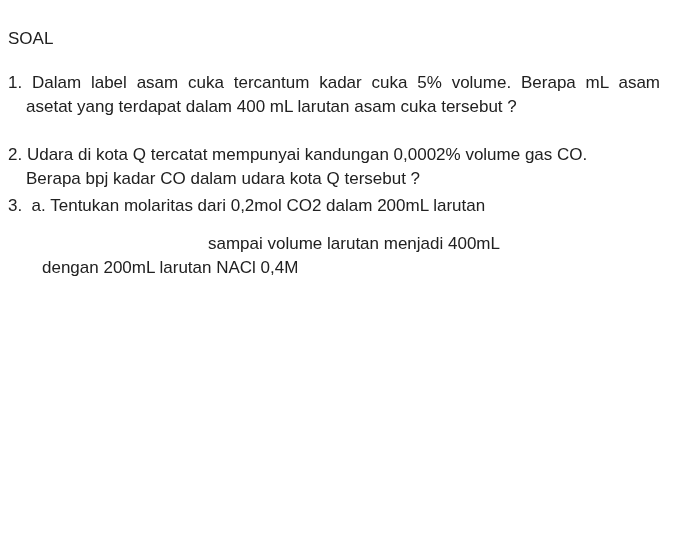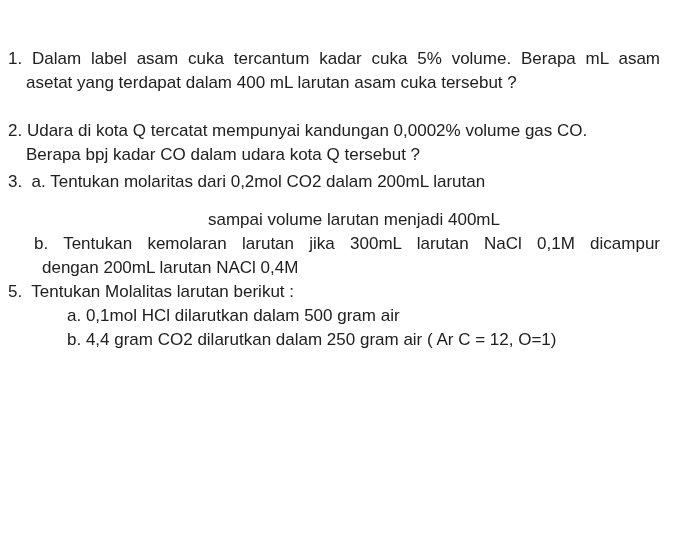--- a/index.html
+++ b/index.html
@@ -45,41 +45,36 @@
   .p3a { margin-top: 3px; }
   .p3b { margin-top: 13px; }
   .p4  { margin-top: 14px; }
   .p5  { margin-top: 0; }
 </style>
 </head>
 <body>
 
 <div class="page" style="background: rgb(255, 255, 255); color: rgb(33, 33, 33);">
 
+  <div class="title">SOAL</div>
 
   <div class="prob p1">
     <div class="ln j">1. Dalam label asam cuka tercantum kadar cuka 5% volume. Berapa mL asam</div>
     <div class="ln i18">asetat yang terdapat dalam 400 mL larutan asam cuka tersebut ?</div>
   </div>
 
   <div class="prob p2">
     <div class="ln">2. Udara di kota Q tercatat mempunyai kandungan 0,0002% volume gas CO.</div>
     <div class="ln i18">Berapa bpj kadar CO dalam udara kota Q tersebut ?</div>
   </div>
 
   <div class="prob p3a">
     <div class="ln">3.  a. Tentukan molaritas dari 0,2mol CO2 dalam 200mL larutan</div>
   </div>
 
 
   <div class="prob p4">
     <div class="ln i40">sampai volume larutan menjadi 400mL</div>
-    <div class="ln j i26">b. Tentukan kemolaran larutan jika 300mL larutan NaCl 0,1M dicampur</div>
     <div class="ln i34">dengan 200mL larutan NACl 0,4M</div>
   </div>
 
-  <div class="prob p5">
-    <div class="ln">5.  Tentukan Molalitas larutan berikut :</div>
-    <div class="ln i59">a. 0,1mol HCl dilarutkan dalam 500 gram air</div>
-    <div class="ln i59">b. 4,4 gram CO2 dilarutkan dalam 250 gram air ( Ar C = 12, O=1)</div>
-  </div>
 
 </div>
 
 </body></html>

